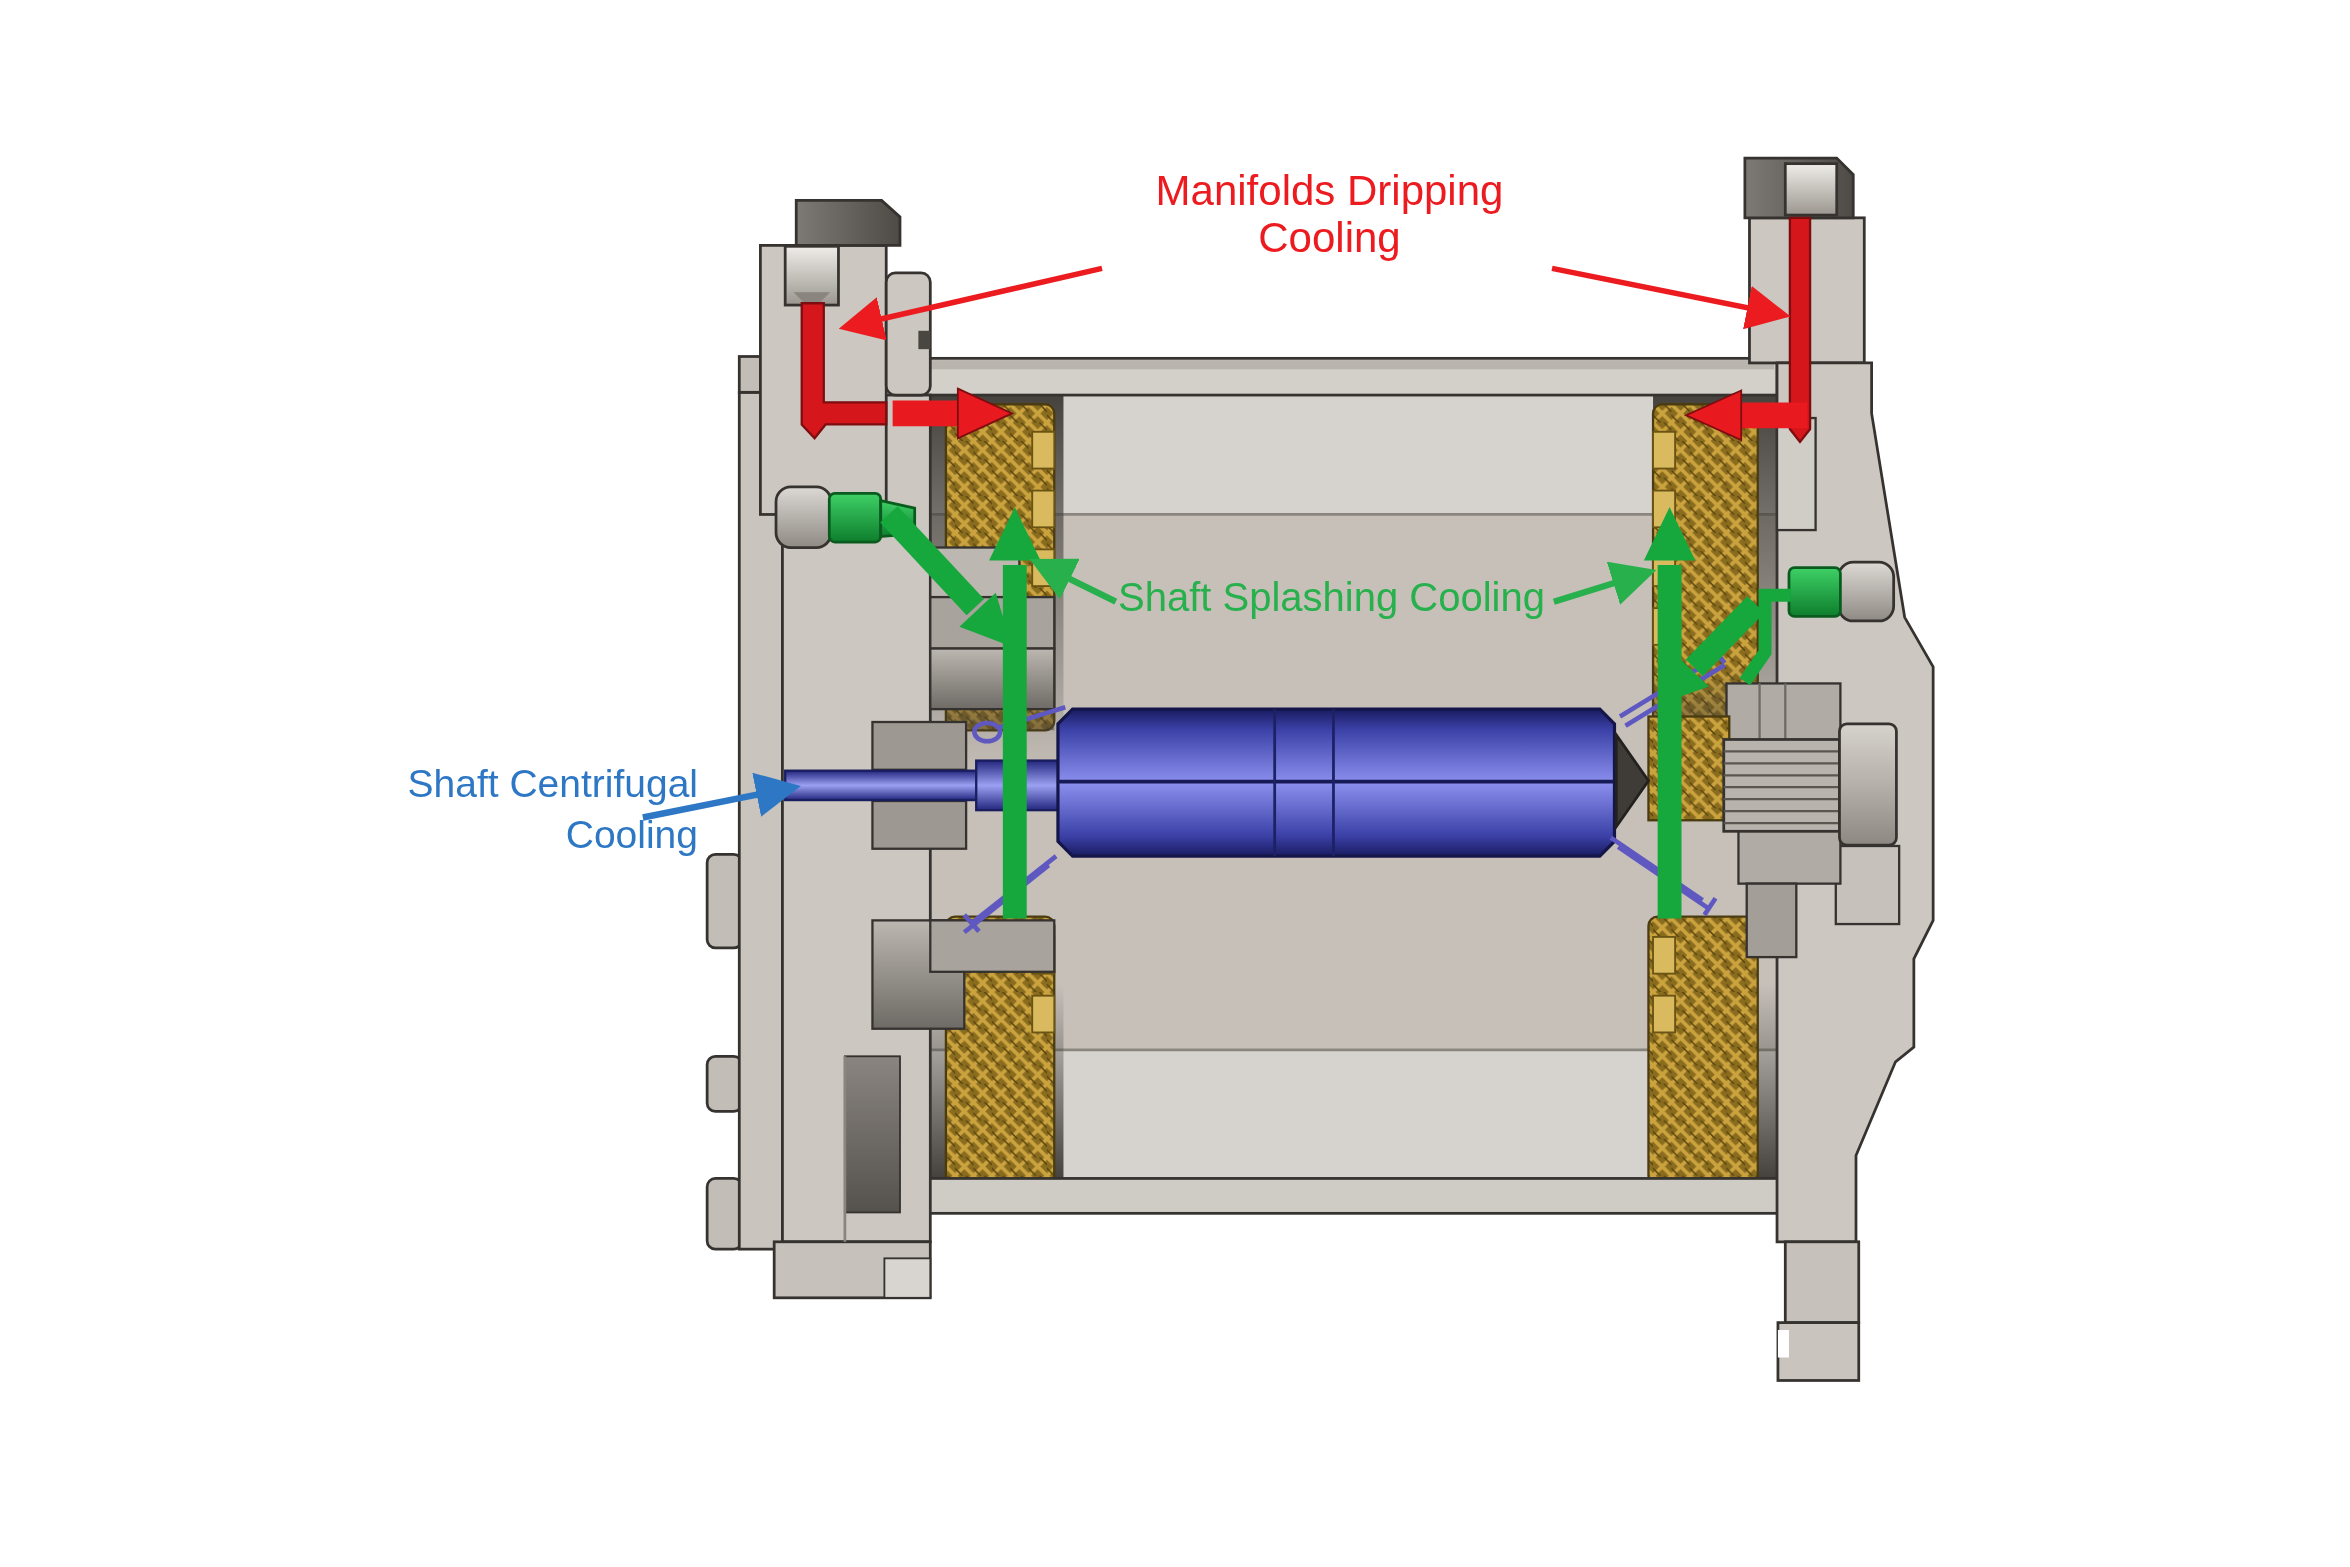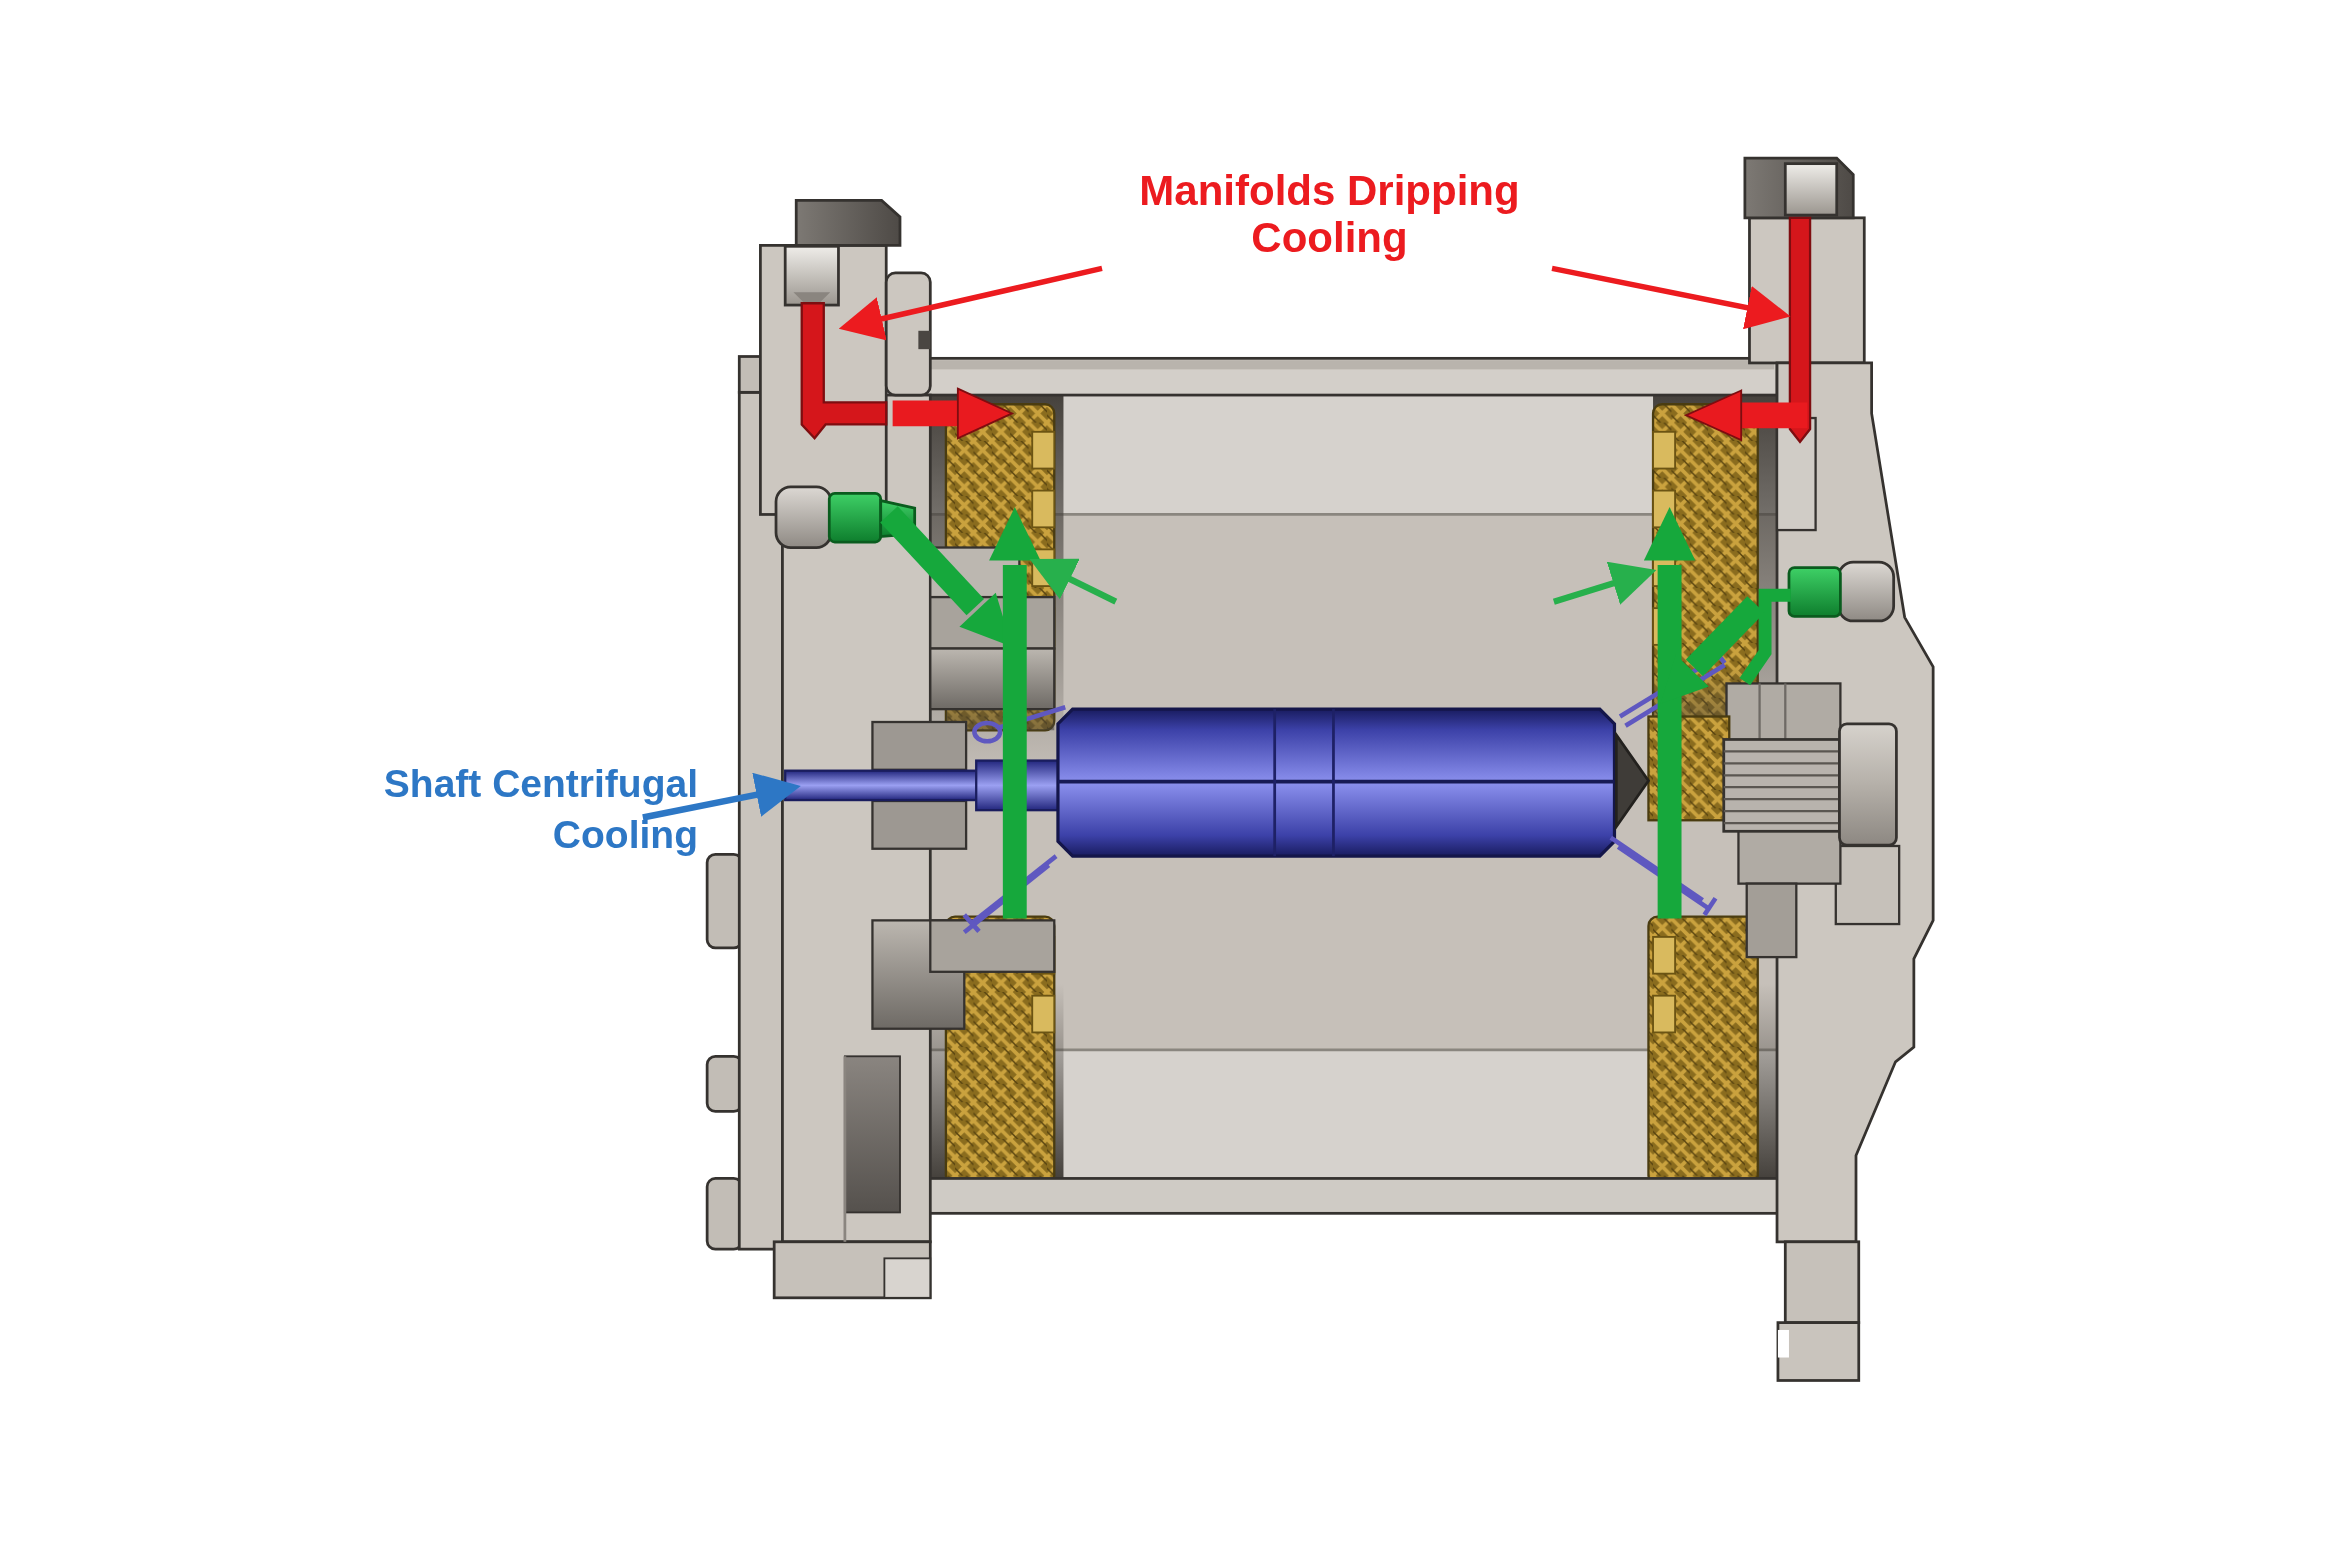--- a/index.html
+++ b/index.html
@@ -1,19 +1,19 @@
 <!DOCTYPE html>
 <html style="font-size:14.7px"><head>
 <meta charset="utf-8">
 <style>
   html,body{margin:0;padding:0;background:#ffffff;}
   #stage{position:relative;width:2351px;height:1568px;background:#ffffff;overflow:hidden;
          font-family:"Liberation Sans",sans-serif;}
   #stage svg{position:absolute;left:0;top:0;}
-  .lbl{position:absolute;text-align:center;font-weight:bold;white-space:pre-line;line-height:1.12;}
+  .lbl{position:absolute;text-align:center;font-weight:normal;white-space:pre-line;line-height:1.12;}
   .lbl-red{left:1047px;top:167px;width:565px;font-size:42px;color:#ec1b1f;}
   .lbl-green{left:1010px;top:575px;width:643px;font-size:40px;color:#27b04c;}
   .lbl-blue{left:220px;top:759px;width:478px;font-size:39px;color:#2d77c5;line-height:1.3;text-align:right;}
 </style>
 </head>
 <body>
 
 <div id="stage">
 <svg width="2351" height="1568" viewBox="0 0 2560 1707">
 <defs>
@@ -261,16 +261,17 @@
   <line x1="1200" y1="292" x2="925" y2="355" stroke="#ec1b1f" stroke-width="6" marker-end="url(#mRed)"></line>
   <line x1="1690" y1="292" x2="1938" y2="342" stroke="#ec1b1f" stroke-width="6" marker-end="url(#mRed)"></line>
   <line x1="1215" y1="655" x2="1132" y2="614" stroke="#27b04c" stroke-width="7" marker-end="url(#mGreen)"></line>
   <line x1="1692" y1="655" x2="1792" y2="624" stroke="#27b04c" stroke-width="7" marker-end="url(#mGreen)"></line>
   <line x1="700" y1="890" x2="860" y2="858" stroke="#2d77c5" stroke-width="7" marker-end="url(#mBlue)"></line>
 </g>
 </svg>
 
 <div class="lbl lbl-red">Manifolds Dripping
 Cooling</div>
+<div class="lbl lbl-green">Shaft Splashing Cooling</div>
 <div class="lbl lbl-blue">Shaft Centrifugal
 Cooling</div>
 </div>
 
 
 </body></html>

